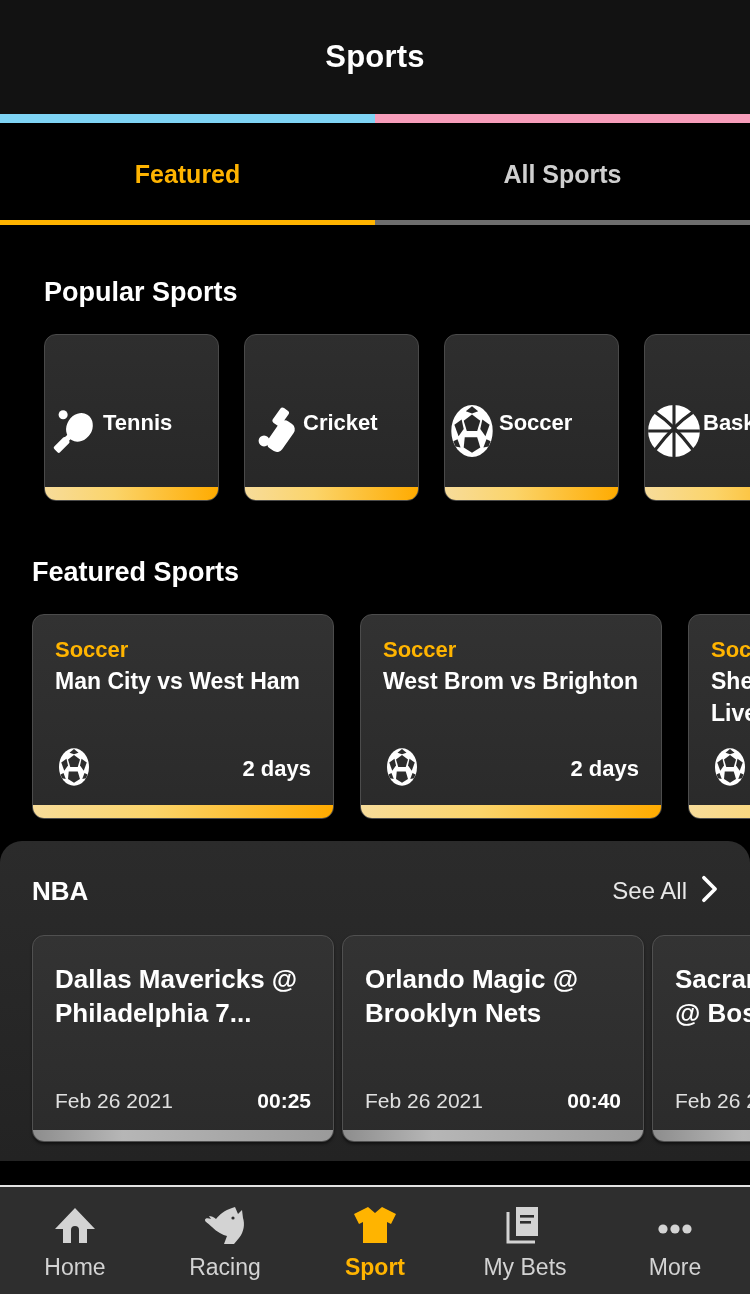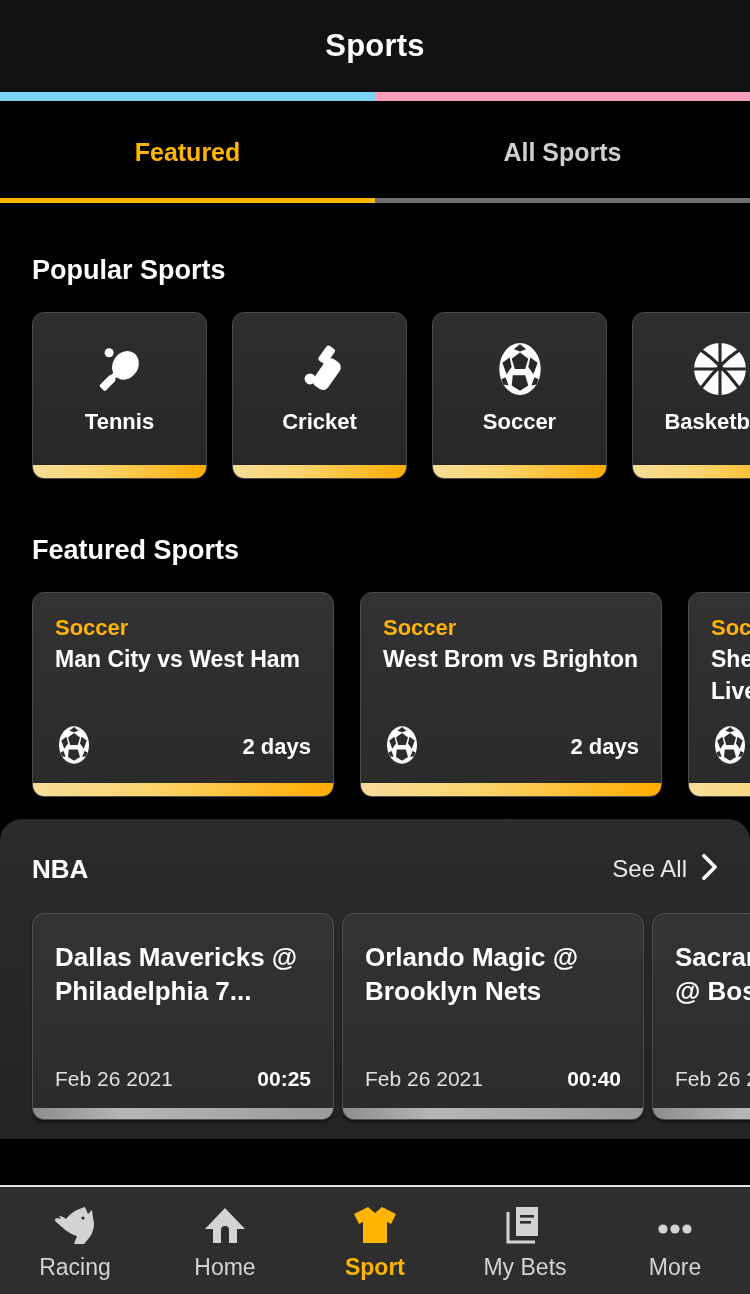--- a/index.html
+++ b/index.html
@@ -6,21 +6,21 @@
   html, body {
     width: 750px; height: 1294px;
     background: #000;
     font-family: "Liberation Sans", sans-serif;
     overflow: hidden;
   }
   .screen { position: relative; width: 750px; height: 1294px; background: #000; overflow: hidden; }
 
   
   .header {
-    position: relative; height: 92px; background: #121212;
+    position: relative; height: 114px; background: #121212;
     display: flex; align-items: center; justify-content: center;
   }
   .header-title {
     font-size: 31px; font-weight: bold; color: #fff; letter-spacing: .2px;
   }
   .login-block {
     position: absolute; right: 18px; top: 14px;
     display: flex; flex-direction: column; align-items: center; gap: 2px;
     cursor: pointer;
   }
@@ -41,27 +41,27 @@
   .tab .underline { position: absolute; bottom: 0; left: 0; right: 0; height: 5px; }
   .tab.active .underline { background: #ffb400; }
   .tab.inactive .underline { background: #6e6e6e; }
 
   
   .section-title {
     color: #fff; font-size: 27px; font-weight: bold; padding-left: 32px;
   }
 
   
-  .popular-wrap { margin-top: 52px; }
+  .popular-wrap { margin-top: 52px; margin-left: 12px; }
   .sport-row { display: flex; gap: 25px; padding-left: 32px; margin-top: 26px; }
   .sport-card {
     flex: 0 0 175px; height: 167px;
     background: linear-gradient(180deg,#2e2e2e 0%,#272727 100%);
     border: 1px solid #4a4a4a; border-radius: 12px;
-    display: flex; flex-direction: column; align-items: center; justify-content: flex-start;
+    display: flex; flex-direction: row; align-items: center; justify-content: flex-start;
     position: relative; overflow: hidden; cursor: pointer;
     box-shadow: 0 2px 3px rgba(0,0,0,.6);
   }
   .sport-icon { margin-top: 26px; height: 60px; display: flex; align-items: center; }
   .sport-name {
     color: #fff; font-size: 22px; font-weight: bold; margin-top: 10px;
     white-space: nowrap;
   }
   .accent-bar {
     position: absolute; left: 0; right: 0; bottom: 0; height: 13px;
@@ -347,35 +347,35 @@
         </div>
         <div class="silver-bar"></div>
       </div>
     </div>
   </div>
 
   <div class="bottom-nav">
 
     <div class="nav-item">
       <span class="nav-icon">
+        <svg width="44" height="40" viewBox="0 0 44 40">
+          <path d="M22 3 L42 24 L34 24 L34 38 L26 38 L26 25 A4 4 0 0 0 18 25 L18 38 L10 38 L10 24 L2 24 Z" fill="#d3d3d3"></path>
+        </svg>
+      </span>
+      <span class="nav-label">Home</span>
+    </div>
+
+    <div class="nav-item">
+      <span class="nav-icon">
         <svg width="46" height="40" viewBox="0 0 46 40">
           <path d="M33 2 L36 9 L40 5 L41 13 C43 19 42 27 37 33 L32 39 L22 39 L25 31 C21 30 15 27 10 22 C6 18 3 17 3 15 C3 13 6 13 9 14 L7 11 C9 11 12 12 14 14 C17 10 23 5 30 3 Z" fill="#d3d3d3"></path>
           <circle cx="31" cy="13" r="1.6" fill="#2e2e2e"></circle>
         </svg>
       </span>
       <span class="nav-label">Racing</span>
-    </div>
-
-    <div class="nav-item">
-      <span class="nav-icon">
-        <svg width="44" height="40" viewBox="0 0 44 40">
-          <path d="M22 3 L42 24 L34 24 L34 38 L26 38 L26 25 A4 4 0 0 0 18 25 L18 38 L10 38 L10 24 L2 24 Z" fill="#d3d3d3"></path>
-        </svg>
-      </span>
-      <span class="nav-label">Home</span>
     </div>
 
     <div class="nav-item active">
       <span class="nav-icon">
         <svg width="46" height="40" viewBox="0 0 46 40">
           <path d="M16 2 L23 8 L30 2 L44 9 L39 19 L35 17 L35 38 L11 38 L11 17 L7 19 L2 9 Z" fill="#ffb400"></path>
         </svg>
       </span>
       <span class="nav-label">Sport</span>
     </div>

